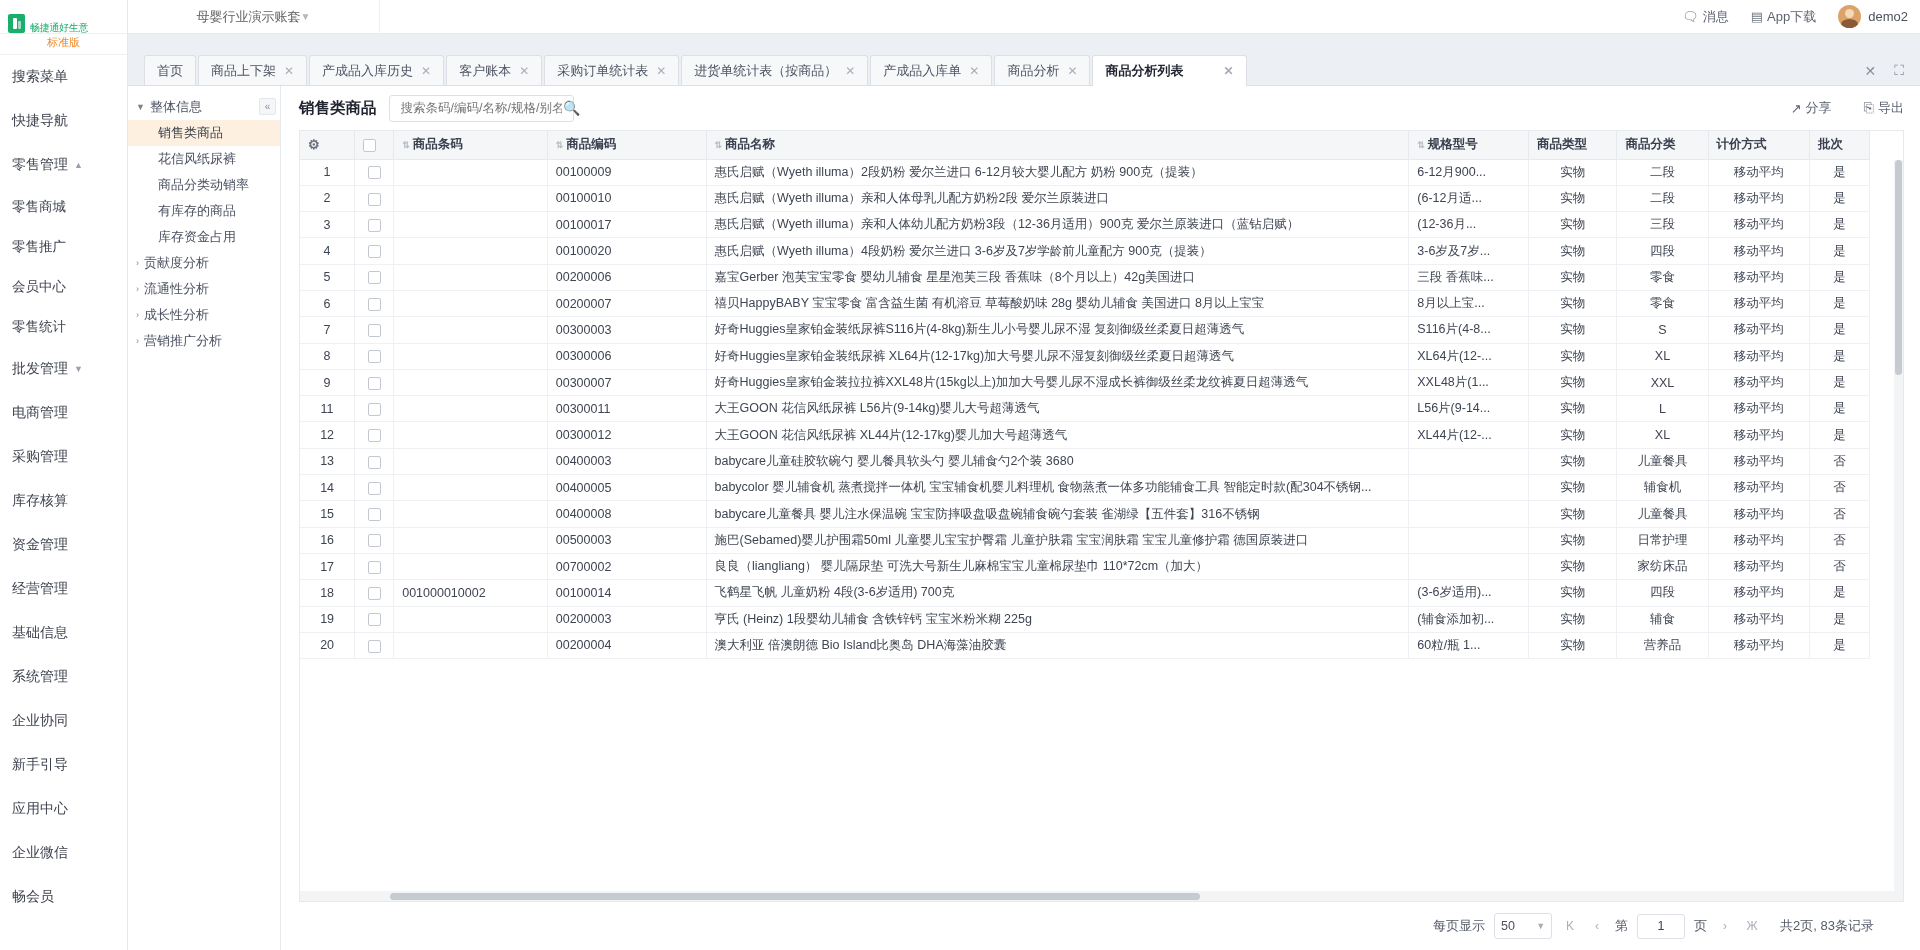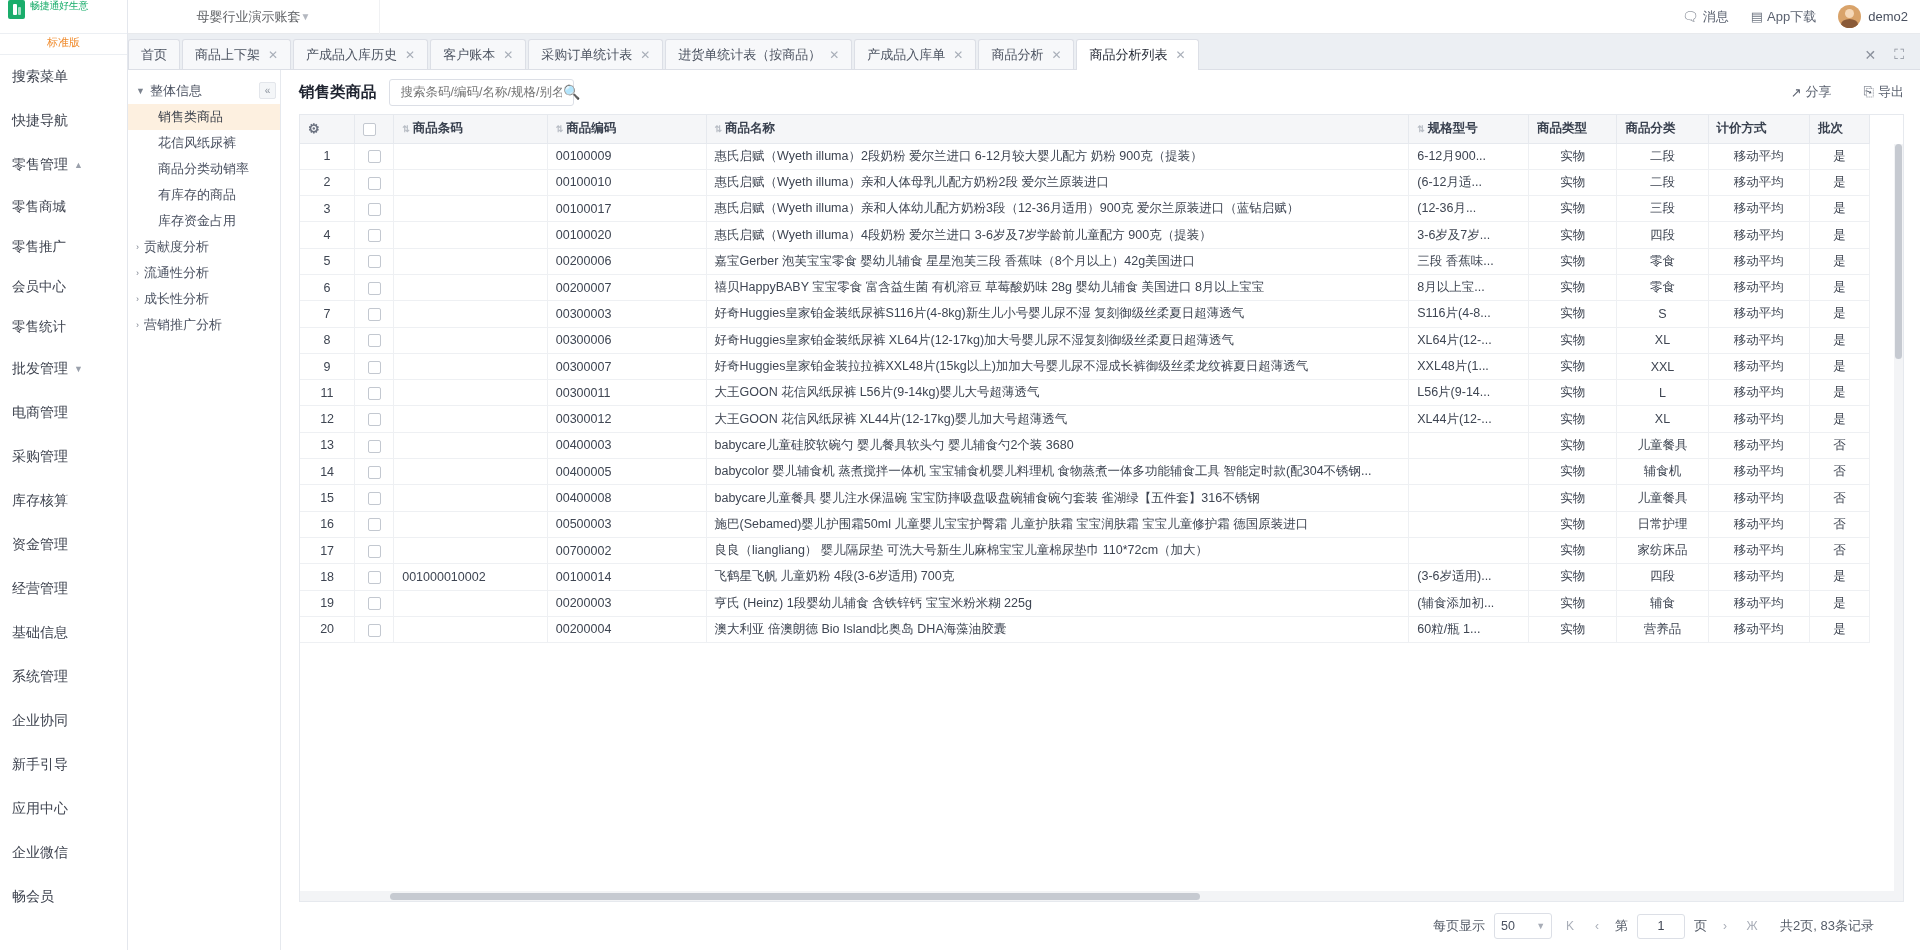--- a/index.html
+++ b/index.html
@@ -21,21 +21,21 @@
     border-right: 1px solid #e4e7ed;
     display: flex;
     flex-direction: column;
     flex: 0 0 128px;
     height: 950px;
     overflow: hidden;
   }
   .sb-logo {
     height: 34px;
     display: flex;
-    align-items: flex-start;
+    align-items: flex-end;
     padding: 0 8px;
     gap: 5px;
     border-bottom: 1px solid #eceff3;
   }
   .sb-logo-mark {
     width: 17px; height: 19px;
     background: #1aad6b;
     border-radius: 2px;
     position: relative;
     flex: 0 0 17px;
@@ -133,25 +133,25 @@
     background:#f5d8b8; border-radius:50%;
   }
   .avatar:after {
     content:""; position:absolute; left:3px; top:14px; width:17px; height:11px;
     background:#8a5a37; border-radius:50% 50% 0 0;
   }
   .user-name { font-size: 13px; color: #4a5160; margin-left: 7px; }
 
   
   .tabbar {
-    height: 36px;
+    height: 52px;
     background: #eceff3;
     display: flex;
     align-items: flex-end;
-    padding-left: 0;
+    padding-left: 16px;
     border-bottom: 1px solid #dcdfe6;
     position: relative;
   }
   .tab {
     height: 30px;
     display: flex;
     align-items: center;
     padding: 0 12px;
     margin-right: 2px;
     font-size: 13px;
@@ -162,24 +162,25 @@
     border-radius: 3px 3px 0 0;
     cursor: pointer;
     white-space: nowrap;
   }
   .tab .x {
     margin-left: 8px; color: #a8aeb8; font-size: 12px;
   }
   .tab.active {
     background: #fff;
     color: #1f2430;
-    font-weight: normal;
+    font-weight: bold;
     border-color: #dcdfe6;
     position: relative;
     z-index: 2;
+    gap: 32px;
   }
   .tab.active:after {
     content: ""; position: absolute; left: 0; right: 0; bottom: -1px; height: 1px; background: #fff;
   }
   .tabbar-right {
     margin-left: auto;
     display: flex;
     align-items: center;
     gap: 18px;
     padding: 0 16px 6px 0;

